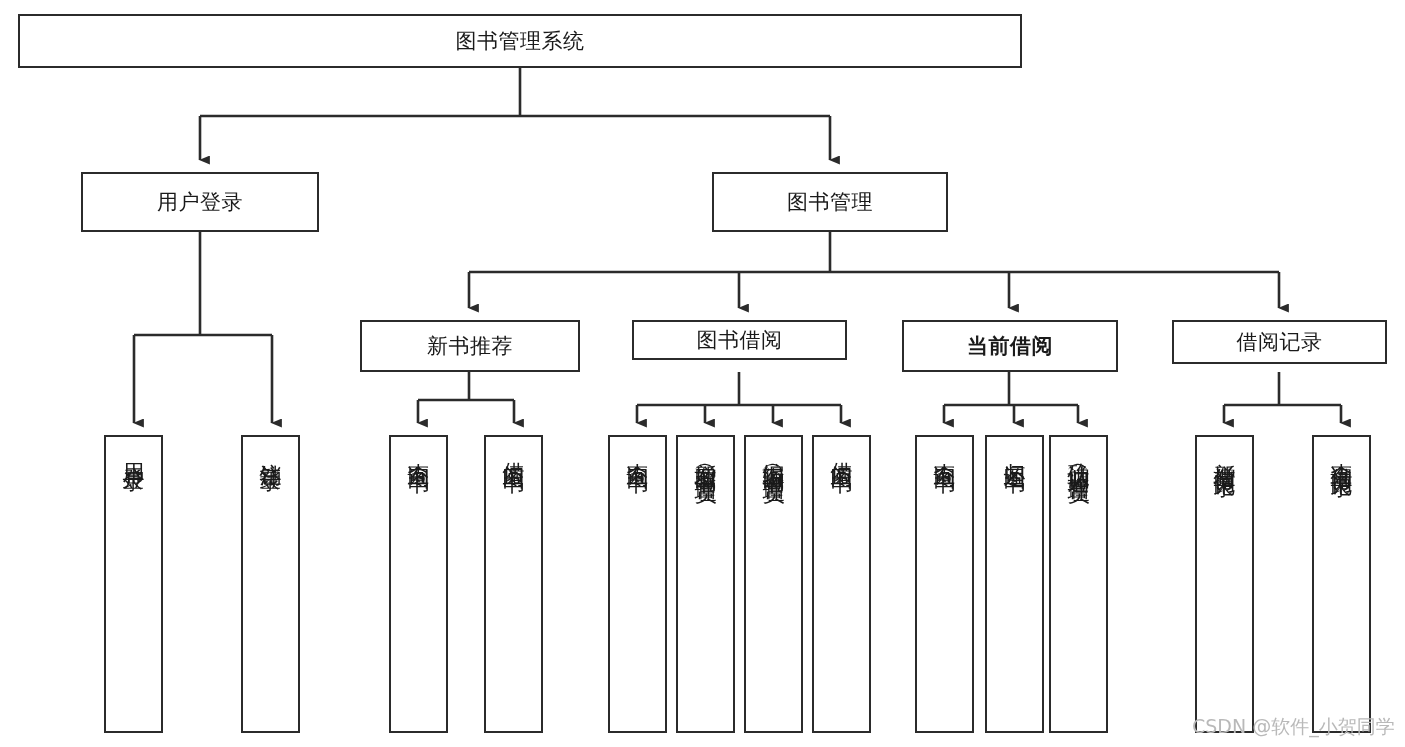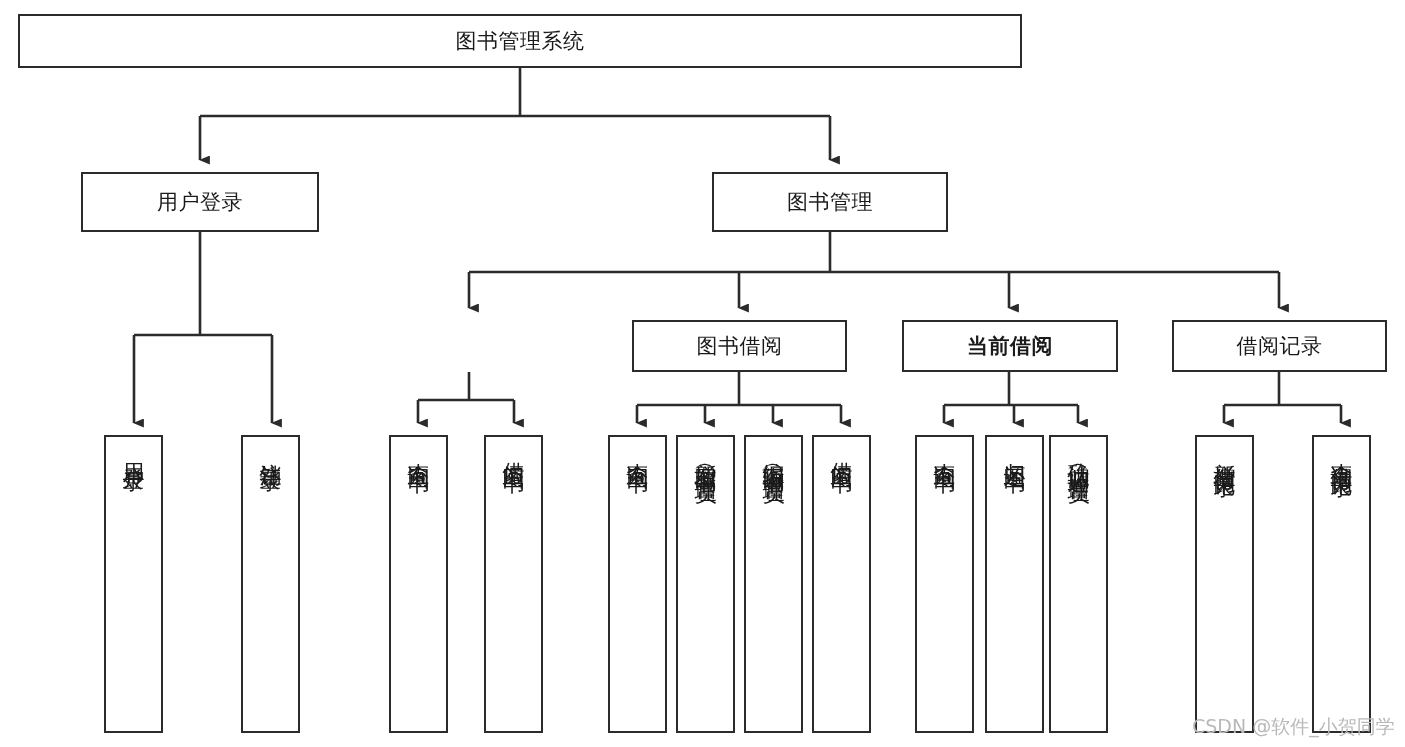--- a/index.html
+++ b/index.html
@@ -123,27 +123,30 @@
     <span class="node-label">图书管理系统</span>
   </div>
 
   <div class="node" style="left:81px; top:172px; width:238px; height:60px;">
     <span class="node-label">用户登录</span>
   </div>
   <div class="node" style="left:712px; top:172px; width:236px; height:60px;justify-content:center;">
     <span class="node-label">图书管理</span>
   </div>
 
-  <div class="node" style="left:632px; top:320px; width:215px; height:52px;">
+  <div class="node" style="left:360px; top:320px; width:220px; height:52px;">
+    <span class="node-label">新书推荐</span>
+  </div>
+  <div class="node" style="left:632px; top:320px; width:215px; height:40px;">
     <span class="node-label">图书借阅</span>
   </div>
   <div class="node" style="left:902px; top:320px; width:216px; height:52px;font-weight:bold;">
     <span class="node-label">当前借阅</span>
   </div>
-  <div class="node" style="left:1172px; top:320px; width:215px; height:52px;">
+  <div class="node" style="left:1172px; top:320px; width:215px; height:44px;">
     <span class="node-label">借阅记录</span>
   </div>
 
   <div class="node leaf" style="left:104px; top:435px; width:59px; height:298px;">
     <span class="node-label">用户登录</span>
   </div>
   <div class="node leaf" style="left:241px; top:435px; width:59px; height:298px;">
     <span class="node-label">注销登录</span>
   </div>
   <div class="node leaf" style="left:389px; top:435px; width:59px; height:298px;">

